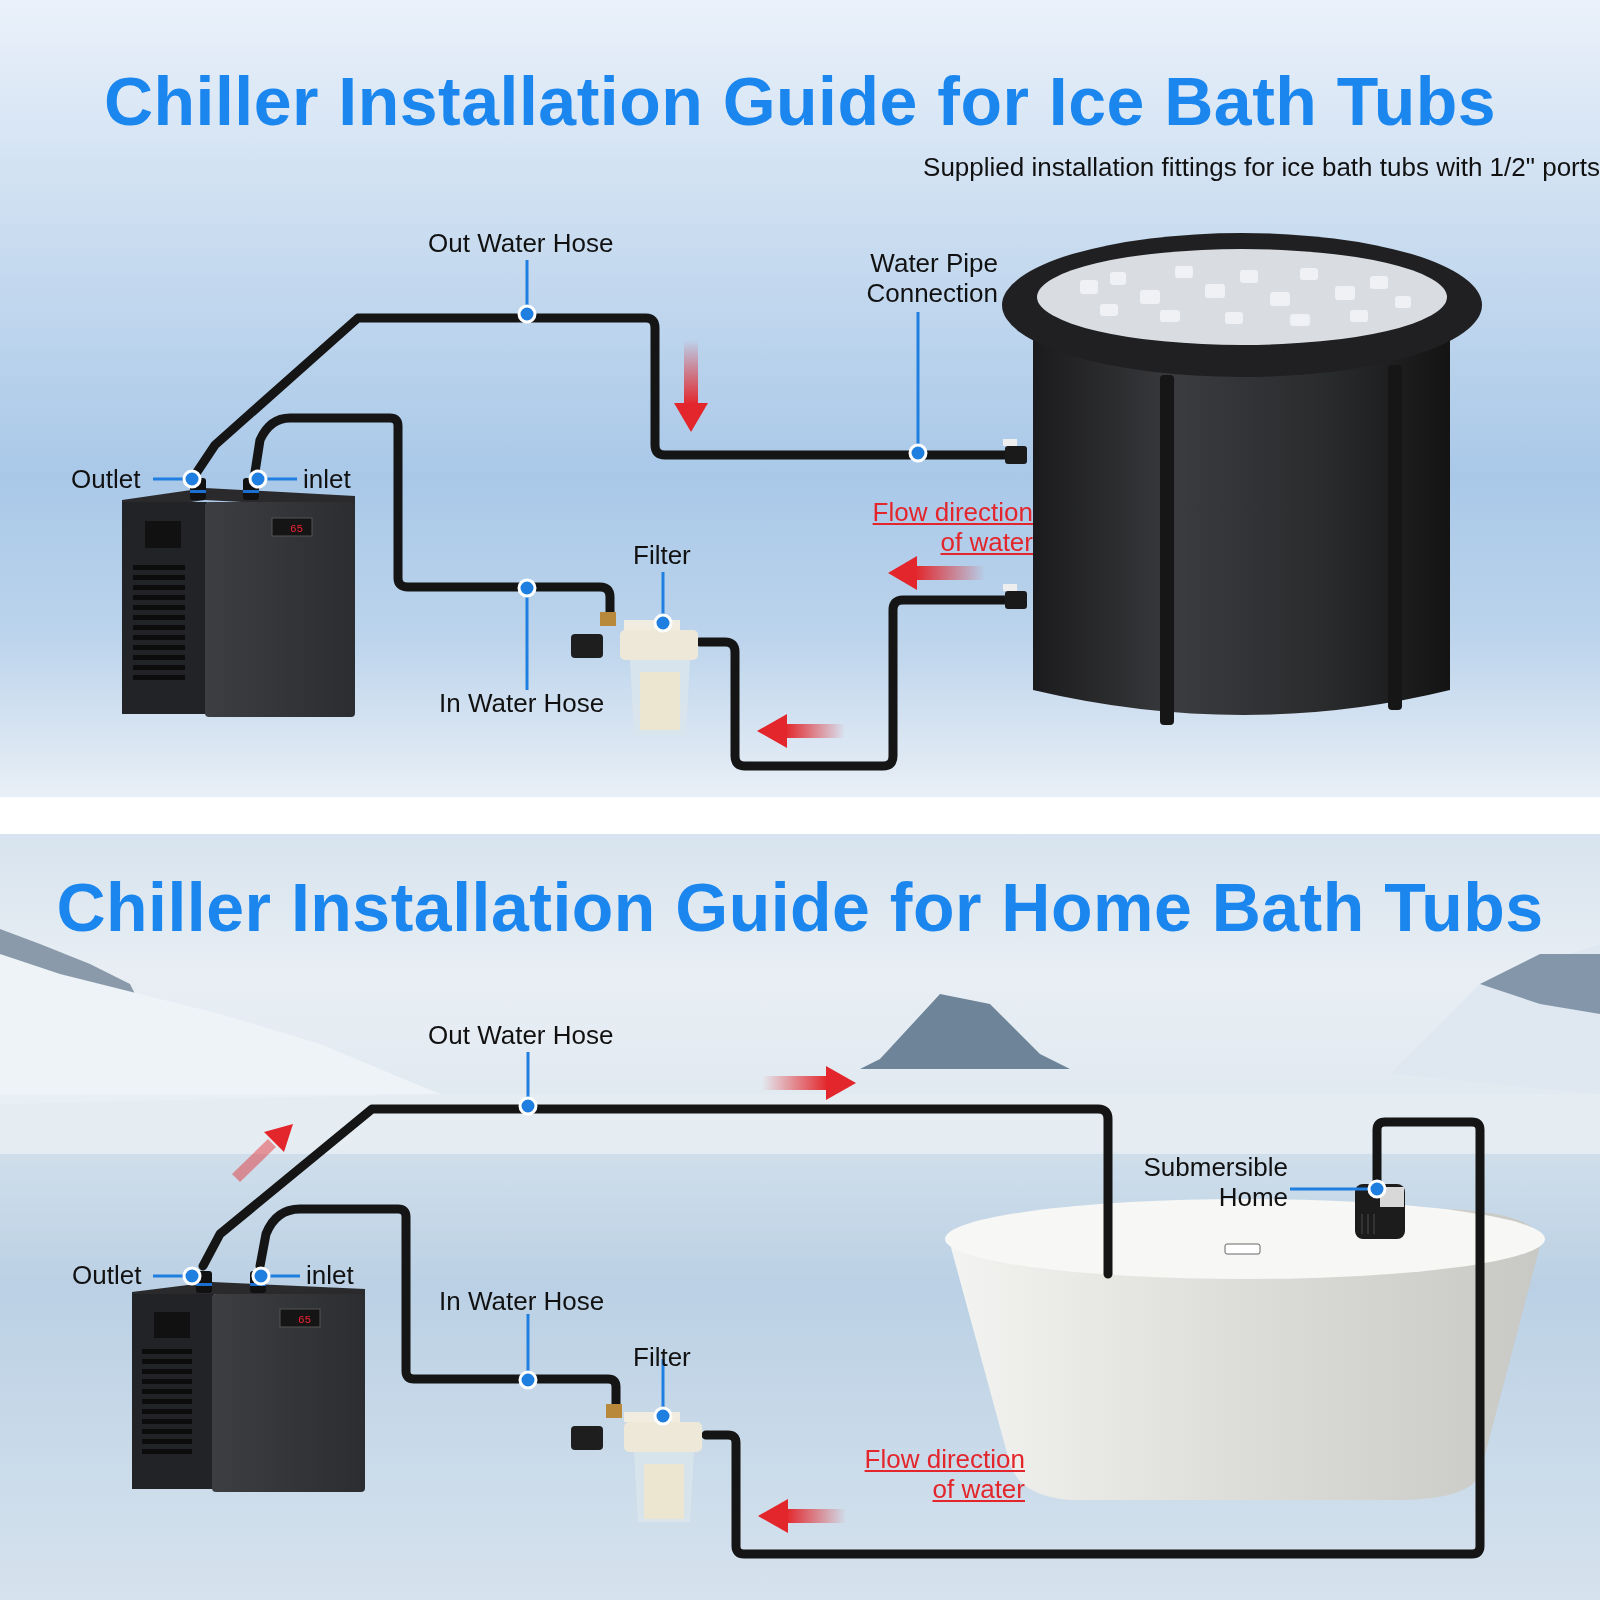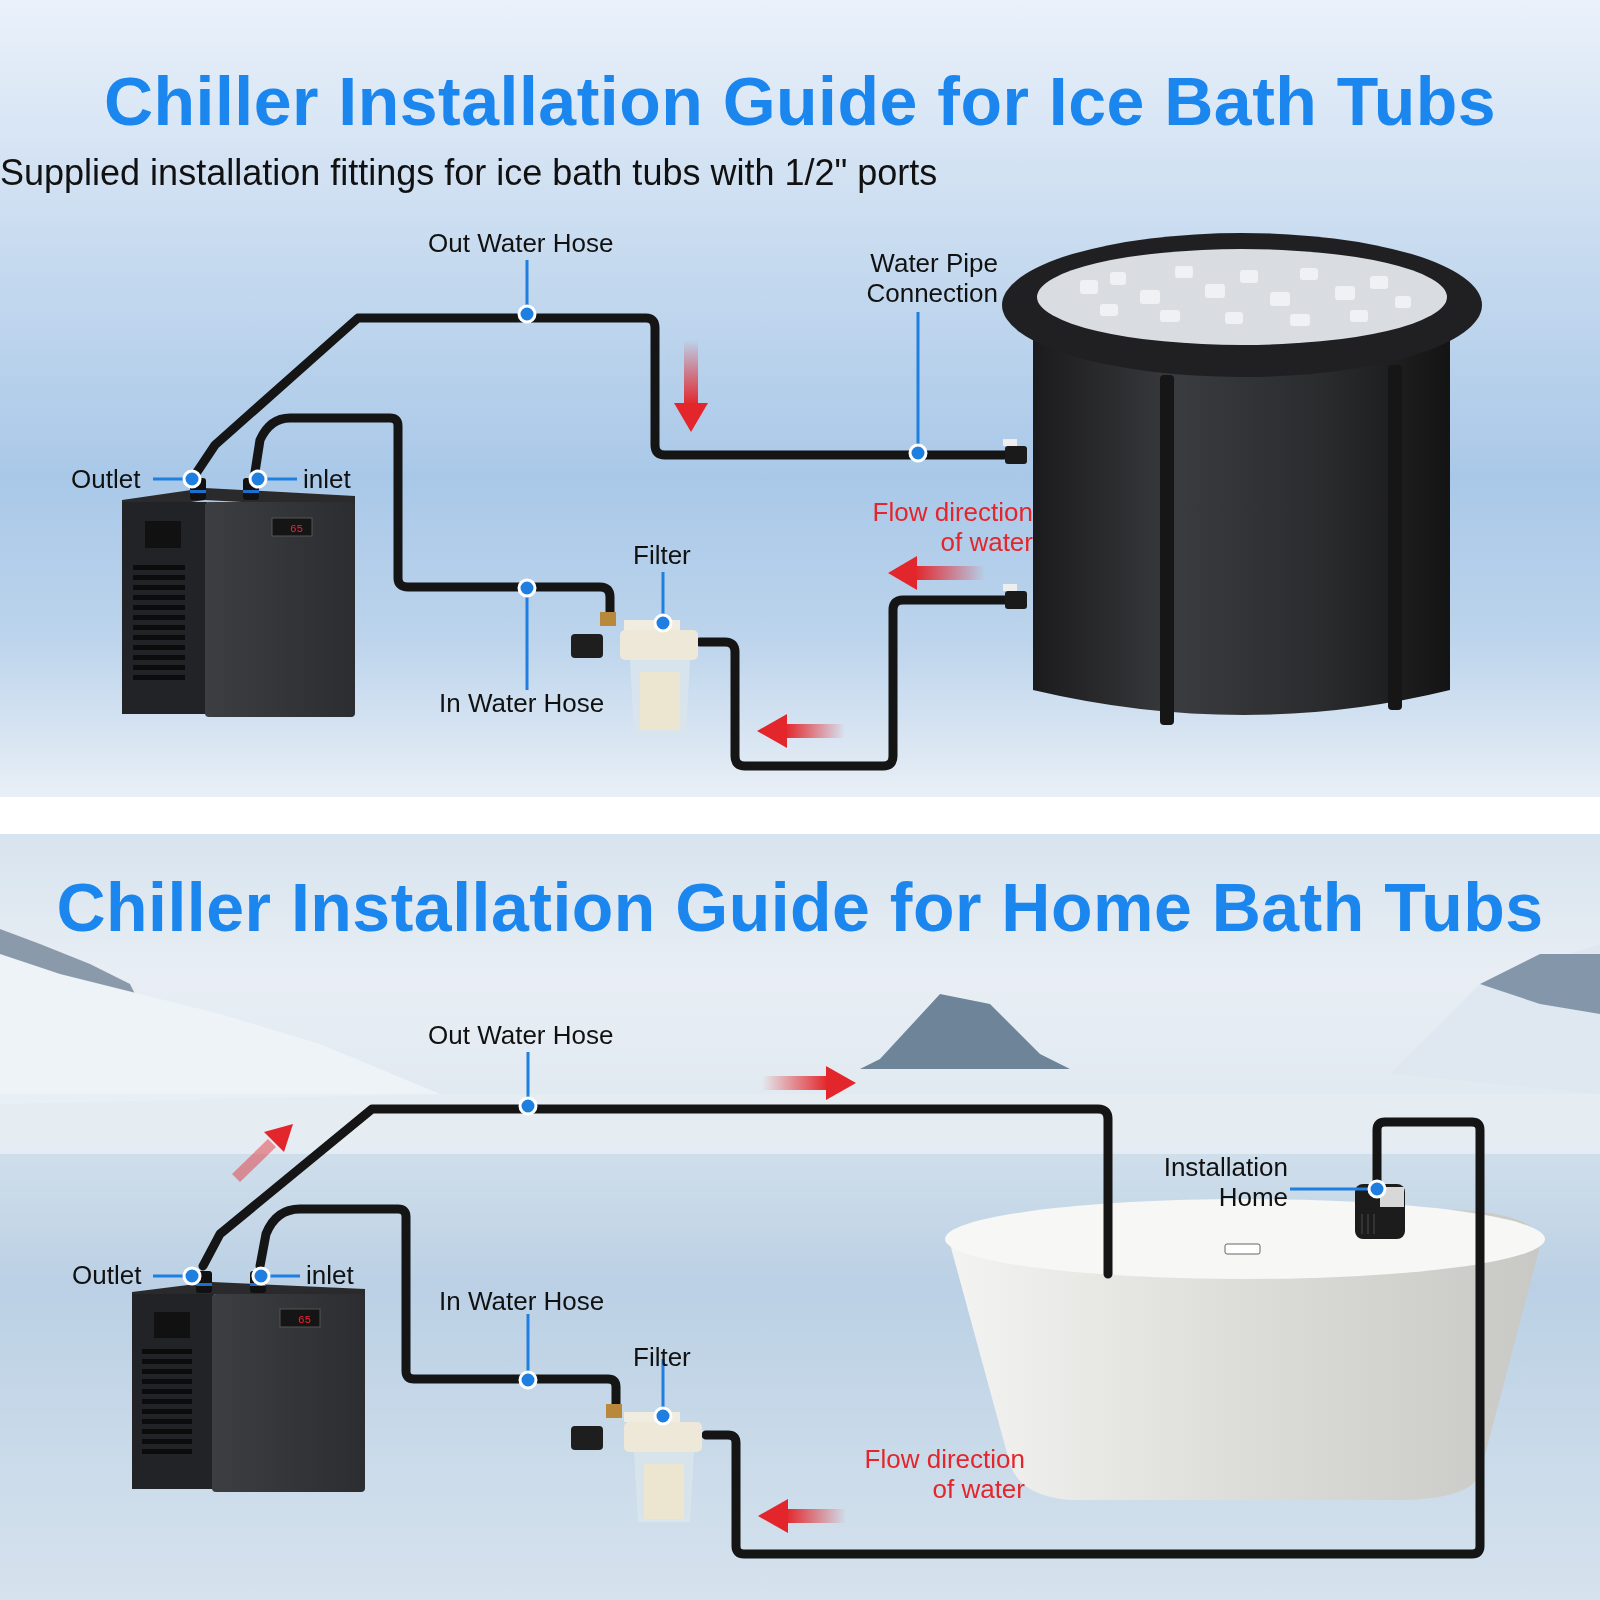--- a/index.html
+++ b/index.html
@@ -2,24 +2,24 @@
 <html><head>
 <meta charset="utf-8">
 <style>
   html,body{margin:0;padding:0;}
   body{width:1600px;height:1600px;position:relative;overflow:hidden;font-family:"Liberation Sans",sans-serif;background:#fff;}
   .panel{position:absolute;left:0;width:1600px;overflow:hidden;}
   #panel-top{top:0;height:797px;background:linear-gradient(180deg,#eaf1fa 0%,#c9dcf0 30%,#a9c8e8 60%,#bcd4ec 80%,#e9eff6 100%);}
   #panel-bottom{top:834px;height:778px;background:linear-gradient(180deg,#d7e3ee 0%,#e8eef4 18%,#dfe8f0 40%,#bdd2e6 58%,#cfdeec 75%,#e8eef4 100%);}
   .gap{position:absolute;left:0;top:797px;width:1600px;height:25px;background:#ffffff;}
   .title{position:absolute;left:0;width:1600px;text-align:center;color:#1a86ee;font-weight:bold;font-size:68px;letter-spacing:0.5px;white-space:nowrap;}
-  .subtitle{position:absolute;left:0;width:1600px;text-align:left;color:#111;font-size:36px;white-space:nowrap;}
+  .subtitle{position:absolute;left:0;width:1600px;text-align:right;color:#111;font-size:26px;white-space:nowrap;}
   .lbl{position:absolute;color:#111;font-size:26px;line-height:30px;white-space:nowrap;}
   .lbl.center{text-align:right;}
-  .red{color:#e3262b;}
+  .red{color:#e3262b;text-decoration:underline;}
   svg.layer{position:absolute;left:0;top:0;}
 </style>
 </head>
 <body>
 
 <div id="panel-top" class="panel">
   <div class="title" style="top:62px;">Chiller Installation Guide for Ice Bath Tubs</div>
   <div class="subtitle" style="top:152px;">Supplied installation fittings for ice bath tubs with 1/2" ports</div>
 
   <svg class="layer" width="1600" height="797" viewBox="0 0 1600 797">
@@ -285,21 +285,21 @@
       <circle cx="1377" cy="355" r="8"></circle>
       <circle cx="192" cy="442" r="8"></circle>
       <circle cx="261" cy="442" r="8"></circle>
       <circle cx="528" cy="546" r="8"></circle>
       <circle cx="663" cy="582" r="8"></circle>
     </g>
   </svg>
 
   <div class="lbl" style="left:428px;top:186px;">Out Water Hose</div>
   <div class="lbl center" style="left:1118px;top:318px;width:170px;">
-    <div>Installation</div>
+    <div>Submersible</div>
     <div>Home</div>
   </div>
   <div class="lbl" style="left:72px;top:426px;">Outlet</div>
   <div class="lbl" style="left:306px;top:426px;">inlet</div>
   <div class="lbl" style="left:439px;top:452px;">In Water Hose</div>
   <div class="lbl" style="left:633px;top:508px;">Filter</div>
   <div class="lbl center red" style="left:840px;top:610px;width:185px;">
     <div>Flow direction</div>
     <div>of water</div>
   </div>

